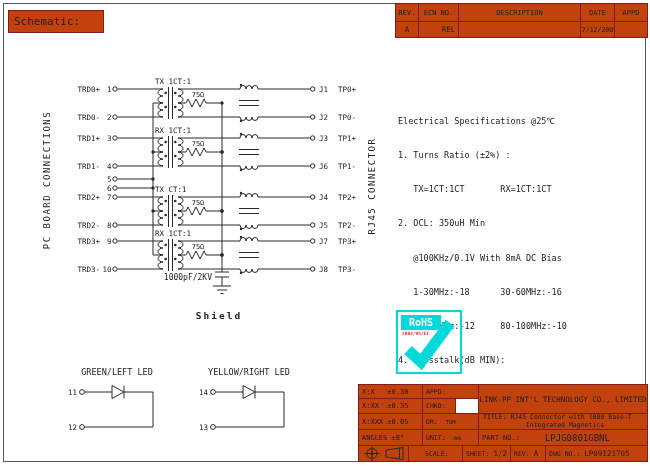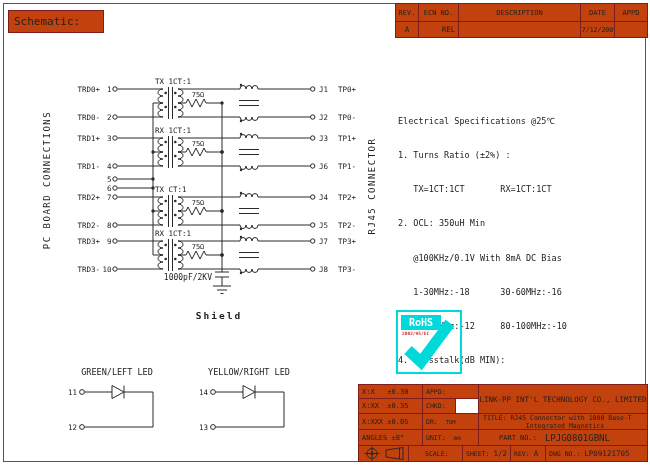--- a/index.html
+++ b/index.html
@@ -31,22 +31,22 @@
               font-weight:bold;font-size:10px;display:flex;align-items:center;justify-content:center;}
   .rohs-sub{position:absolute;left:4px;top:19px;font-size:4.5px;font-weight:bold;color:#cc3333;}
   
   .rt-hdr{font-size:7px;}
   .rt-val{font-size:7.5px;}
   .rt-date{font-size:6.5px;}
   .tb-tol{font-size:7px;padding-left:3px;}
   .tb-sm{font-size:6.5px;padding-left:3px;}
   .tb-co{font-size:7.5px;}
   .tb-title{font-size:6.5px;flex-direction:column;justify-content:center;align-items:flex-start;padding-left:4px;line-height:8px;}
-  .tb-part{font-size:7px;padding-left:20px;}
-  .partno{font-size:9px;margin-left:8px;}
+  .tb-part{font-size:7px;padding-left:3px;}
+  .partno{font-size:9px;margin-left:25px;}
   .lblv{font-size:6.5px;}
   .valv{font-size:7.5px;margin-left:4px;}
 </style>
 </head>
 <body>
 
 <div class="page">
   <div class="frame"></div>
 
   <div class="cell schembox">
@@ -224,21 +224,21 @@
     <div class="cell tb-sm" style="left:64px;top:0;width:57px;height:15px;">APPD:</div>
     <div class="cell tb-sm" style="left:64px;top:14px;width:34px;height:16px;">CHKD:</div>
     <div class="cell tb-sm" style="left:64px;top:29px;width:57px;height:17px;">
       <span>DR:</span><span style="font-size:5.5px;margin-left:8px;">TOM</span>
     </div>
     <div class="cell tb-sm" style="left:64px;top:45px;width:57px;height:17px;">
       <span>UNIT:</span><span style="font-size:6px;margin-left:8px;">mm</span>
     </div>
 
     <div class="cell ctr tb-co" style="left:120px;top:0;width:170px;height:30px;">LINK-PP INT'L TECHNOLOGY CO., LIMITED</div>
-    <div class="cell tb-title" style="left:120px;top:29px;width:170px;height:17px;">
+    <div class="cell tb-title" style="left:120px;top:29px;width:170px;height:17px;justify-content:flex-end;">
       <div><span>TITLE:</span> <span>RJ45 Connector with 1000 Base-T</span></div>
       <div style="align-self:center;">Integrated Magnetics</div>
     </div>
     <div class="cell tb-part" style="left:120px;top:45px;width:170px;height:17px;">
       <span>PART NO.:</span><span class="partno">LPJG0801GBNL</span>
     </div>
 
     <div class="cell ctr" style="left:0;top:61px;width:51px;height:17px;">
       <svg width="46" height="15" viewBox="0 0 46 15">
         <circle cx="11" cy="7.5" r="5" class="st"></circle>

